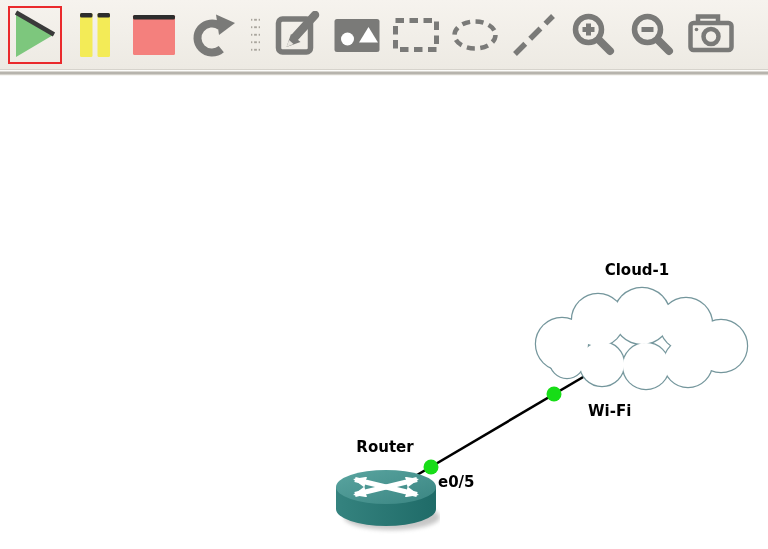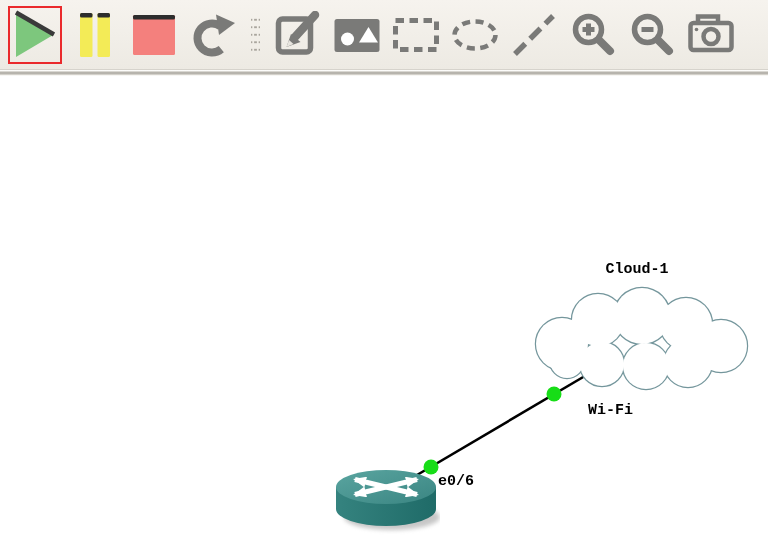--- a/index.html
+++ b/index.html
@@ -1,17 +1,17 @@
 <!DOCTYPE html>
 <html><head>
 <meta charset="utf-8">
 <style>
   html,body{margin:0;padding:0;width:768px;height:549px;background:#fff;overflow:hidden;
     font-family:"DejaVu Sans","Liberation Sans",sans-serif;}
-  .app{width:768px;height:549px;font-family:Liberation Mono, monospace;}
+  .app{width:768px;height:549px;}
   
   .toolbar{height:70px;box-sizing:border-box;display:flex;align-items:center;
     padding-left:8px;gap:7px;
     background:linear-gradient(#f6f3ee,#edeae3);
     border-bottom:1px solid #d6d3cc;}
   .tool{width:52px;height:56px;display:flex;align-items:center;justify-content:center;
     background:transparent;border:none;padding:0;cursor:pointer;}
   .tool.selected{width:54px;height:58px;border:2px solid #ea2a2c;box-sizing:border-box;}
   .separator{width:9px;height:38px;margin:0 5px;
     background-image:radial-gradient(circle,#a9a59d 1.1px,rgba(0,0,0,0) 1.4px);
@@ -188,15 +188,16 @@
       <path d="M 3 24 L 3 46 A 50 17 0 0 0 103 46 L 103 24 Z" fill="url(#rbody)"></path>
       <ellipse cx="53" cy="24" rx="50" ry="17" fill="url(#rtop)"></ellipse>
       <g stroke="#ffffff" stroke-width="5">
         <line x1="22" y1="31.5" x2="84" y2="16.5" marker-start="url(#ah)" marker-end="url(#ah)"></line>
         <line x1="22" y1="16.5" x2="84" y2="31.5" marker-start="url(#ah)" marker-end="url(#ah)"></line>
       </g>
     </svg>
 
     <div id="cloud-label" class="node-label">Cloud-1</div>
     <div id="wifi-label" class="node-label">Wi-Fi</div>
-    <div id="e00-label" class="node-label">e0/6</div>
+    <div id="router-label" class="node-label">Router</div>
+    <div id="e00-label" class="node-label">e0/5</div>
   </div>
 </div>
 
 </body></html>

